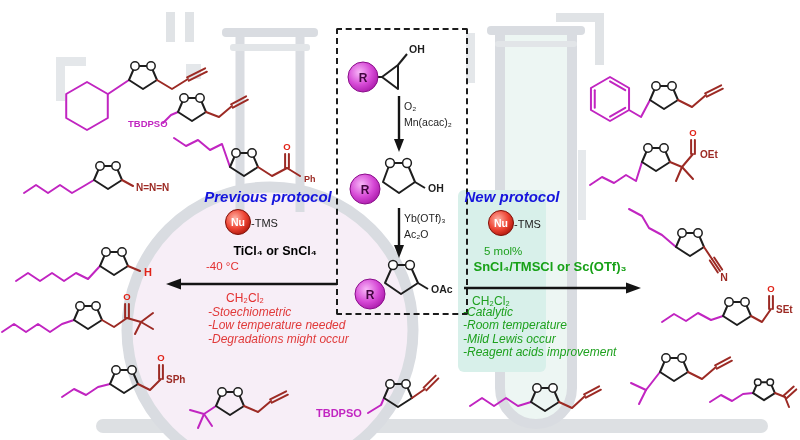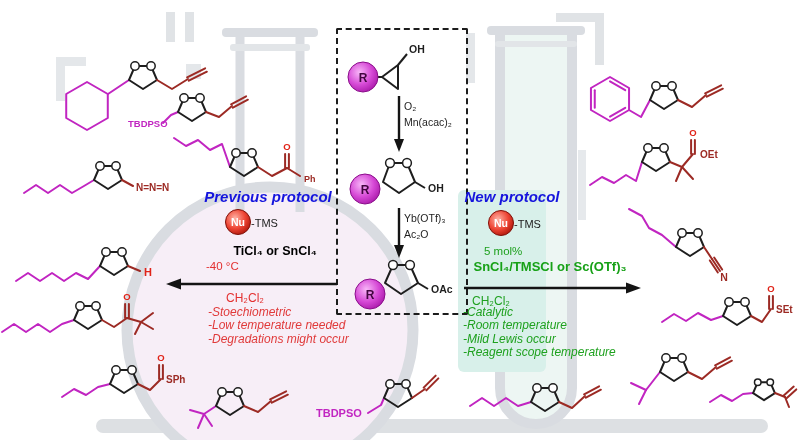--- a/index.html
+++ b/index.html
@@ -321,16 +321,16 @@
   </div>
 
   <div class="abs blue-title" style="left:450px;top:188px;width:124px;z-index:4">New protocol</div>
   <div class="abs green-plain" style="left:484px;top:245px;width:100px;z-index:4">5 mol%</div>
   <div class="abs green-strong" style="left:455px;top:259px;width:190px;text-align:center;z-index:4">SnCl₄/TMSCl or Sc(OTf)₃</div>
   <div class="abs green-plain" style="left:472px;top:294px;width:100px;font-size:12px;z-index:4">CH₂Cl₂</div>
   <div class="abs list green-list" style="left:463px;top:306px;z-index:4">
     <div>-Catalytic</div>
     <div>-Room temperature</div>
     <div>-Mild Lewis occur</div>
-    <div>-Reagent scope temperature</div>
+    <div>-Reagent acids improvement</div>
   </div>
 
 </div>
 
 </body></html>

